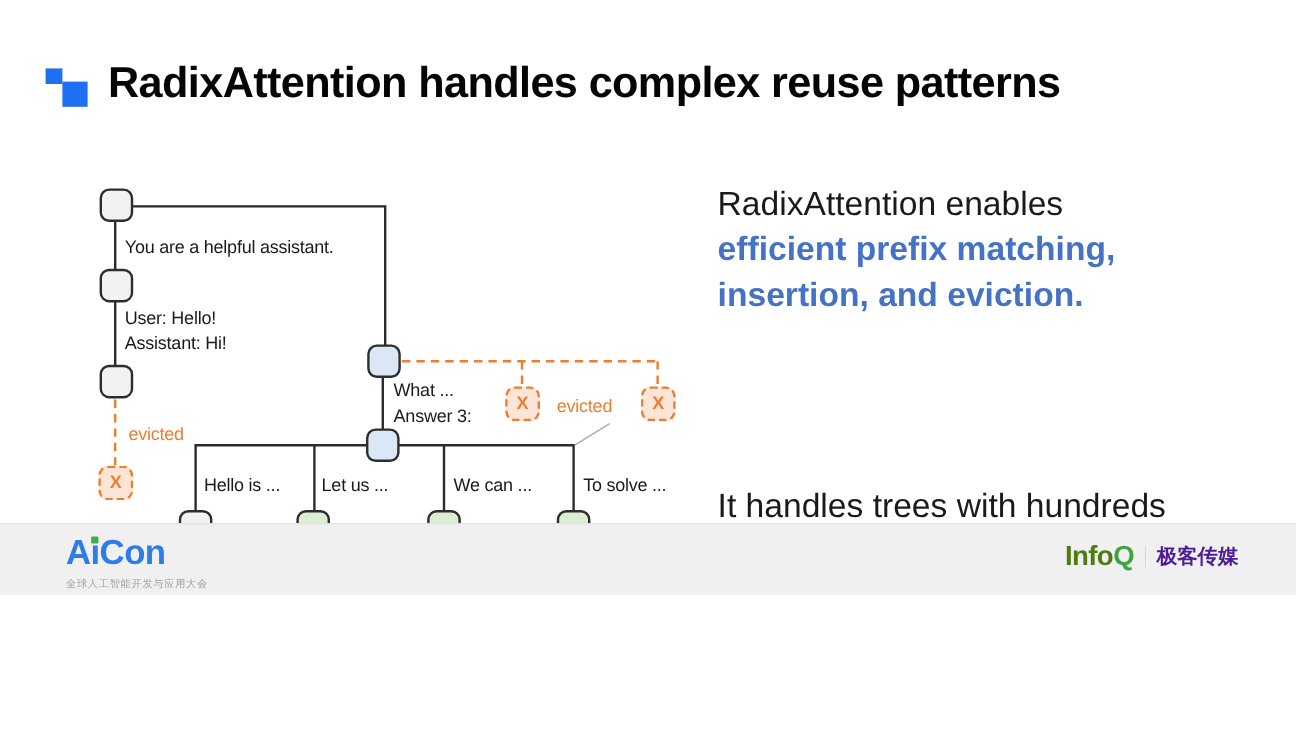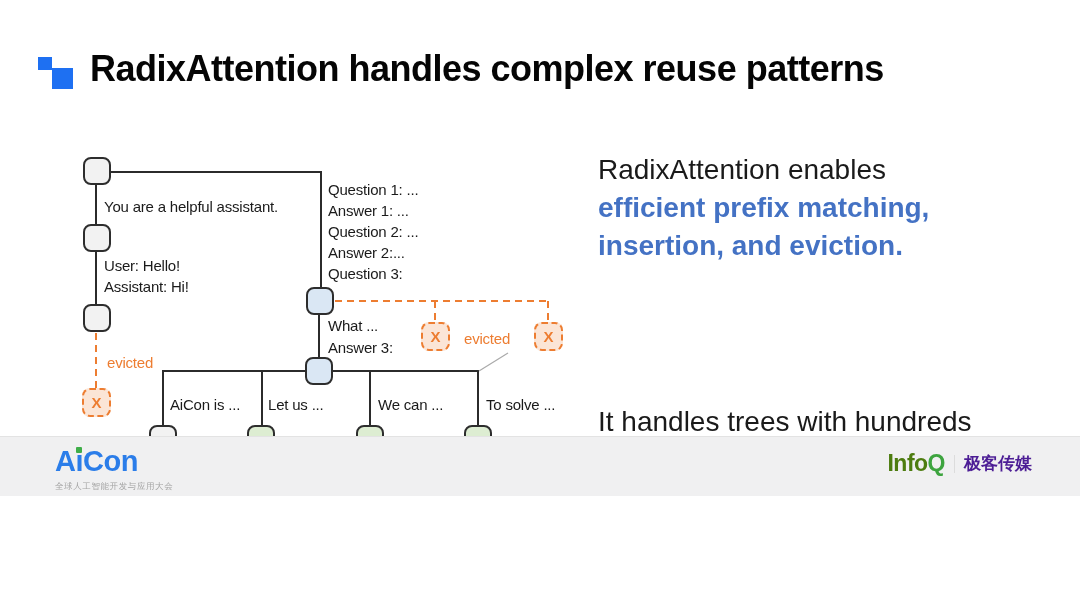--- a/index.html
+++ b/index.html
@@ -80,33 +80,26 @@
     <div class="xbox" style="left:82px; top:388px;">X</div>
     <div class="xbox" style="left:421px; top:322px;">X</div>
     <div class="xbox" style="left:534px; top:322px;">X</div>
 
     <div class="dlabel" style="left:104px; top:196px;">You are a helpful assistant.</div>
     <div class="dlabel multi" style="left:104px; top:255px;">
       <div>User: Hello!</div>
       <div>Assistant: Hi!</div>
     </div>
     <div class="dlabel orange" style="left:107px; top:352px;">evicted</div>
-    <div class="dlabel multi" style="left:328px; top:179px;">
-      <div>Question 1: ...</div>
-      <div>Answer 1: ...</div>
-      <div>Question 2: ...</div>
-      <div>Answer 2:...</div>
-      <div>Question 3:</div>
-    </div>
     <div class="dlabel multi" style="left:328px; top:315px; line-height:22px;">
       <div>What ...</div>
       <div>Answer 3:</div>
     </div>
     <div class="dlabel orange" style="left:464px; top:328px;">evicted</div>
-    <div class="dlabel" style="left:170px; top:394px;">AiCon is ...</div>
+    <div class="dlabel" style="left:170px; top:394px;">Hello is ...</div>
     <div class="dlabel" style="left:268px; top:394px;">Let us ...</div>
     <div class="dlabel" style="left:378px; top:394px;">We can ...</div>
     <div class="dlabel" style="left:486px; top:394px;">To solve ...</div>
   </div>
 
   <div class="right-para1">
     <div>RadixAttention enables</div>
     <div class="blue-bold">efficient prefix matching,</div>
     <div class="blue-bold">insertion, and eviction.</div>
   </div>

